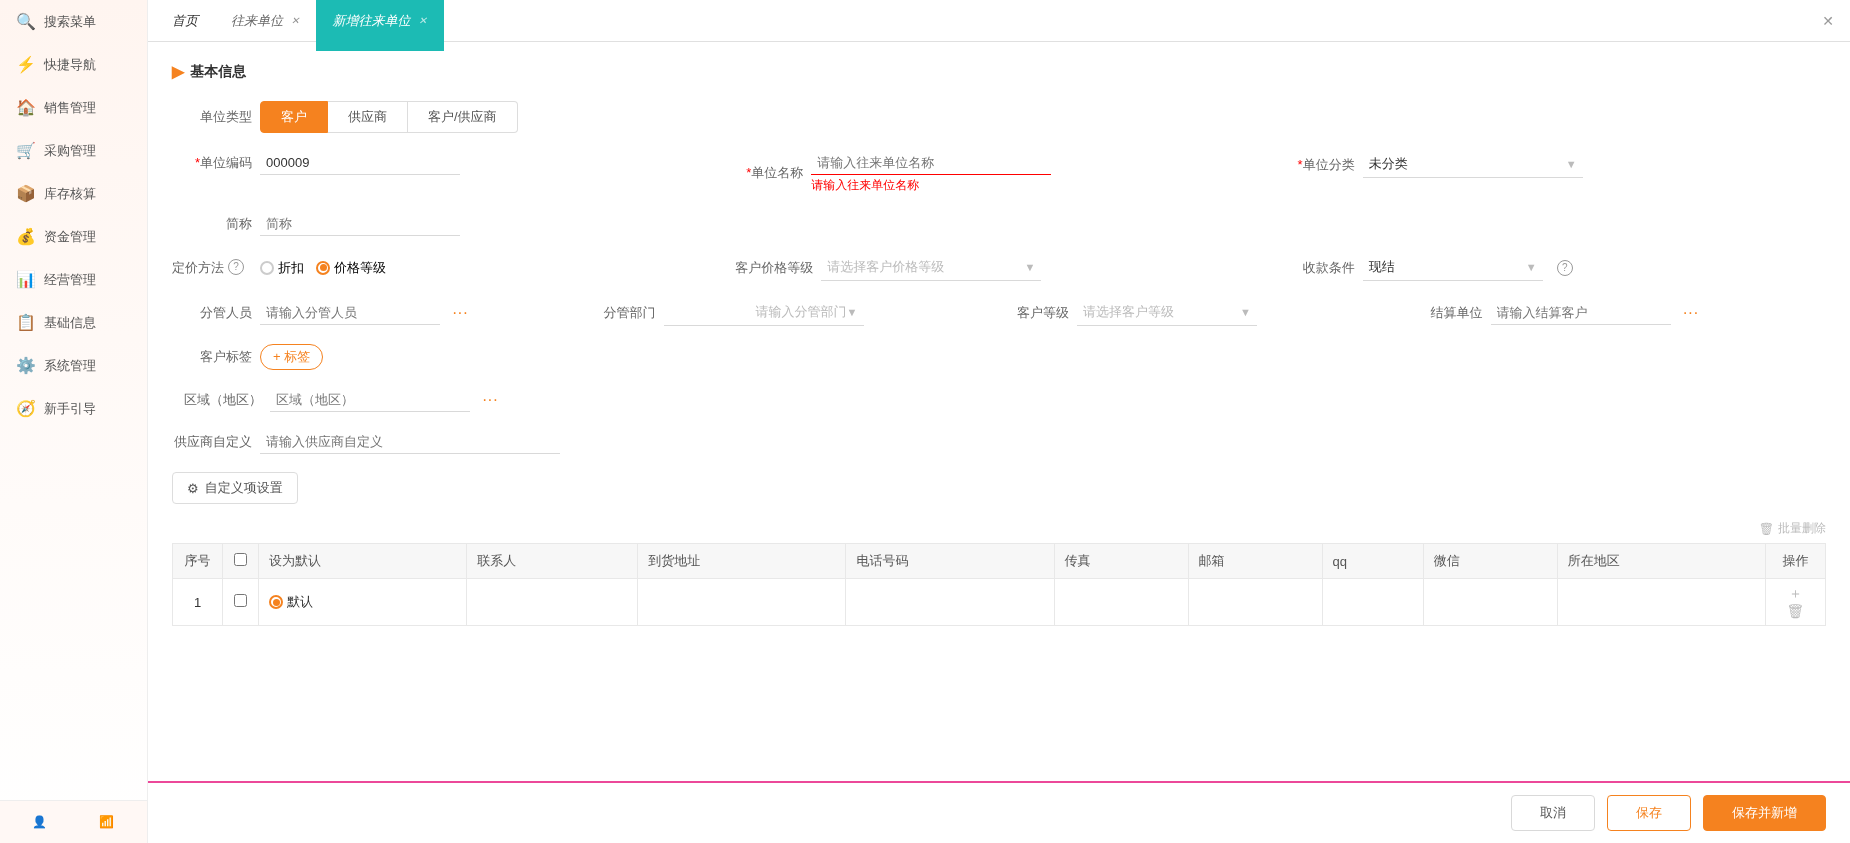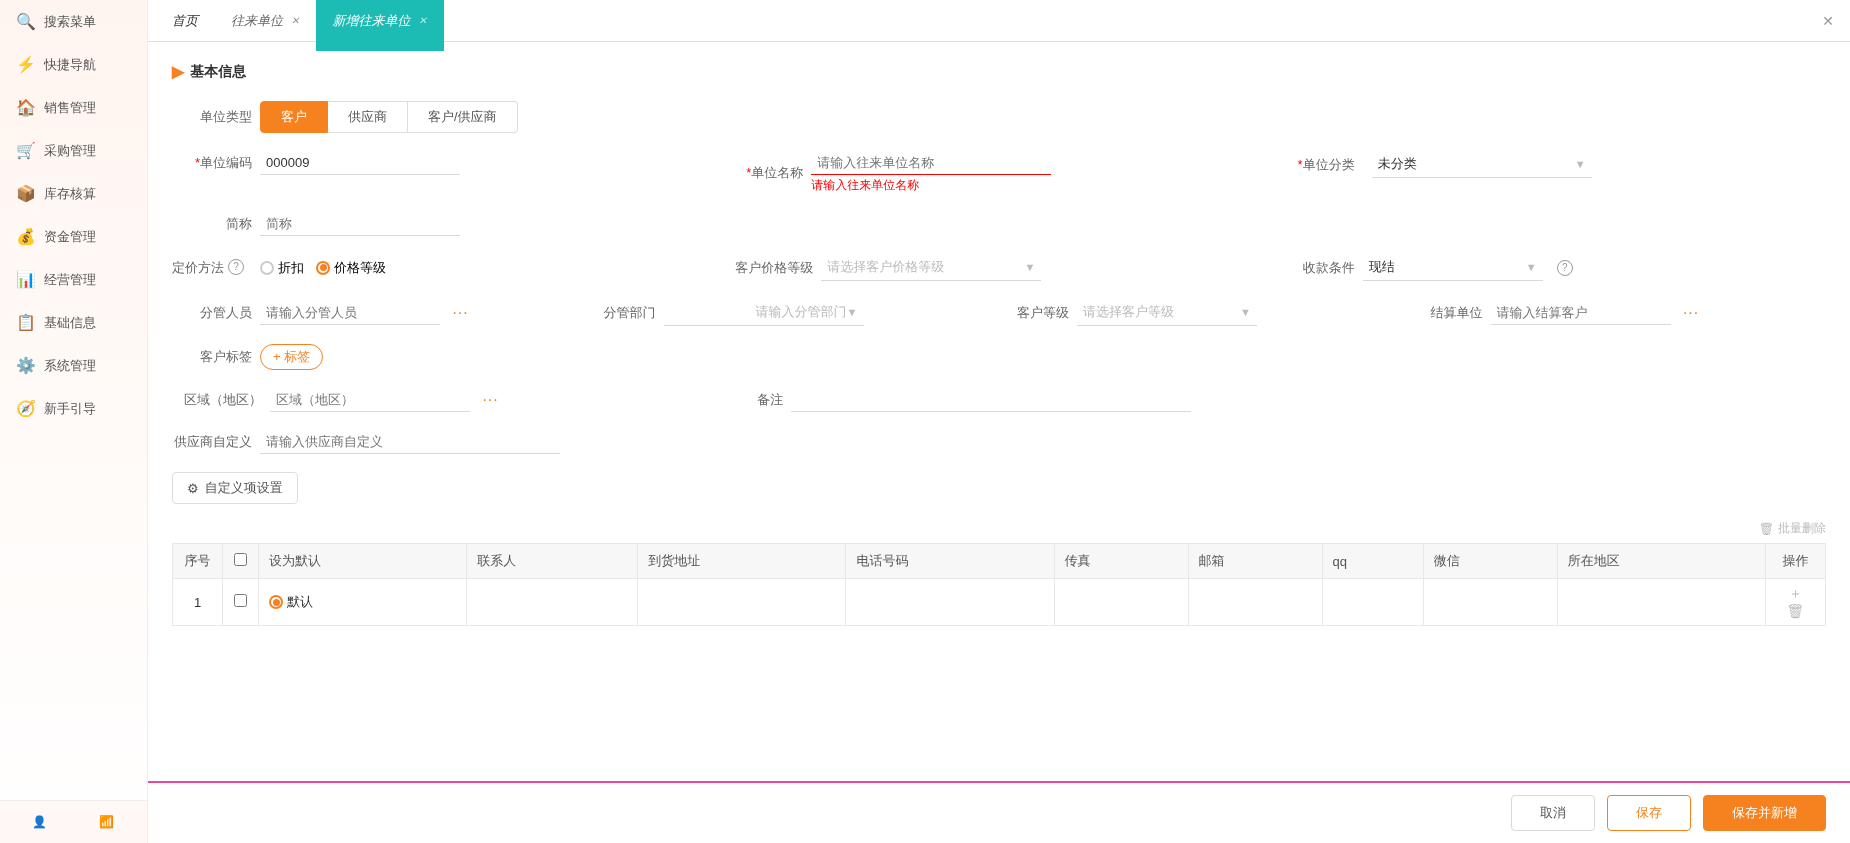--- a/index.html
+++ b/index.html
@@ -403,21 +403,21 @@
             <input class="form-input error" type="text" style="width: 240px; border-bottom-color: rgb(255, 0, 0);" placeholder="请输入往来单位名称">
             <span class="error-tip">请输入往来单位名称</span>
           </div>
         </div>
       </div>
 
       <div class="form-field" style="align-items:center; flex:1;">
         <span class="form-label" style="min-width:80px;">
           <span style="color:#f00;">*</span><span>单位分类</span>
         </span>
-        <div class="form-select has-value" style="width:220px;margin-left:9px;">
+        <div class="form-select has-value" style="width:220px;">
           <span>未分类</span>
           <span class="chevron">▼</span>
         </div>
       </div>
     </div>
 
     <div class="form-row" style="align-items:center;">
       <div class="form-field" style="align-items:center; flex:0 0 auto;">
         <span class="form-label" style="min-width:80px;">简称</span>
         <input class="form-input" type="text" style="width: 200px;" placeholder="简称">
@@ -503,24 +503,20 @@
 
     <div class="form-row" style="align-items:center;">
 
 
       <div class="form-field" style="align-items:center; flex:1;">
         <span class="form-label" style="min-width:90px;">区域（地区）</span>
         <input class="form-input" type="text" style="width: 200px;" placeholder="区域（地区）">
         <span class="more-btn">···</span>
       </div>
 
-      <div class="form-field" style="align-items:center; flex:2;">
-        <span class="form-label" style="min-width:60px;">备注</span>
-        <input class="form-input" type="text" style="width: 400px;">
-      </div>
     </div>
 
     <div class="form-row" style="align-items:center;">
       <div class="form-field" style="align-items:center; flex:0 0 auto;">
         <span class="form-label" style="min-width:80px;">供应商自定义</span>
         <input class="form-input" type="text" style="width: 300px;" placeholder="请输入供应商自定义">
       </div>
     </div>
 
     <button class="customize-btn">

